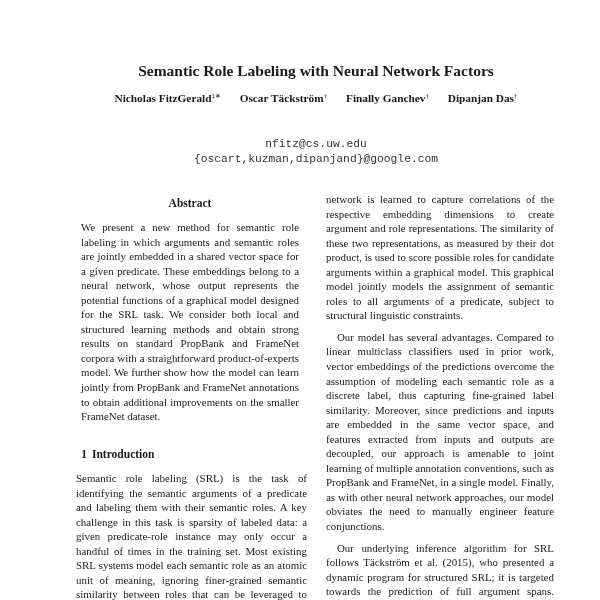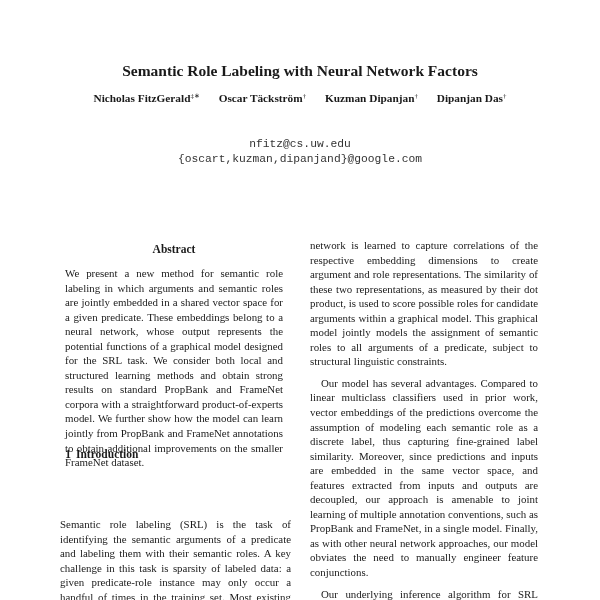--- a/index.html
+++ b/index.html
@@ -1,33 +1,33 @@
 <!DOCTYPE html>
 <html><head>
 <meta charset="utf-8">
 <style>
   html, body { margin: 0; padding: 0; background: #ffffff; }
   body { width: 600px; height: 600px; overflow: hidden; position: relative;
          font-family: "Liberation Serif", serif; color: #1a1a1a; }
-  .page { position: absolute; left: 0; top: 0; width: 540px; height: 600px; background:#fff; }
+  .page { position: absolute; left: 16px; top: 0; width: 540px; height: 600px; background:#fff; }
   .title { position: absolute; top: 62px; left: 0; width: 600px; text-align: center;
            font-weight: bold; font-size: 15.5px; letter-spacing: 0; }
   .authors { position: absolute; top: 92px; left: 0; width: 600px; text-align: center;
              font-weight: bold; font-size: 11.3px; white-space: nowrap; }
   .authors .au { margin: 0 8px; }
   .authors sup { font-weight: normal; font-size: 7px; vertical-align: 4px; }
   .affil { position: absolute; left: 0; width: 600px; text-align: center; font-size: 11.3px; white-space: nowrap; }
   .affil sup { font-size: 7px; vertical-align: 4px; }
   .a1 { top: 108px; }
   .a2 { top: 123px; }
   .email { position: absolute; left: 0; width: 600px; text-align: center;
            font-family: Liberation Mono, monospace; font-size: 11.3px; color: #333; }
   .e1 { top: 138px; }
   .e2 { top: 153px; }
-  .col { position: absolute; font-size: 10.9px; line-height: 14.55px; text-align: justify; margin-top: 46px; }
+  .col { position: absolute; font-size: 10.9px; line-height: 14.55px; text-align: justify; }
   .colR { left: 310px; width: 228px; top: 192px; }
   .abs-h { position: absolute; top: 196px; left: 60px; width: 228px; text-align:center;
            font-weight: bold; font-size: 11.5px; }
   .abs-body { position: absolute; top: 220px; left: 60px; width: 228px; }
   .abs-body .txt { margin-left: 5px; margin-right: 5px; }
   .intro-h { position: absolute; top: 448px; left: 60px; font-weight: bold; font-size: 11.5px; text-align: center; }
   .intro-h .num { display:inline-block; width: 16px; }
   .intro-body { position: absolute; top: 471px; left: 60px; width: 231px; }
   p { margin: 0; }
   .indent { text-indent: 11px; }
@@ -35,21 +35,21 @@
 </style>
 </head>
 <body>
 
 <div class="page">
   <div class="title">Semantic Role Labeling with Neural Network Factors</div>
 
   <div class="authors">
     <span class="au"><span>Nicholas FitzGerald</span><sup>‡∗</sup></span>
     <span class="au"><span>Oscar Täckström</span><sup>†</sup></span>
-    <span class="au"><span>Kuzman Dipanjan</span><sup>†</sup></span>
+    <span class="au"><span>Finally Ganchev</span><sup>†</sup></span>
     <span class="au"><span>Dipanjan Das</span><sup>†</sup></span>
   </div>
 
 
   <div class="email e1">nfitz@cs.uw.edu</div>
   <div class="email e2">{oscart,kuzman,dipanjand}@google.com</div>
 
   <div class="col abs-h">Abstract</div>
   <div class="col abs-body">
     <p class="txt">We present a new method for semantic role labeling in which arguments and semantic roles are jointly embedded in a shared vector space for a given predicate. These embeddings belong to a neural network, whose output represents the potential functions of a graphical model designed for the SRL task. We consider both local and structured learning methods and obtain strong results on standard PropBank and FrameNet corpora with a straightforward product-of-experts model. We further show how the model can learn jointly from PropBank and FrameNet annotations to obtain additional improvements on the smaller FrameNet dataset.</p>

